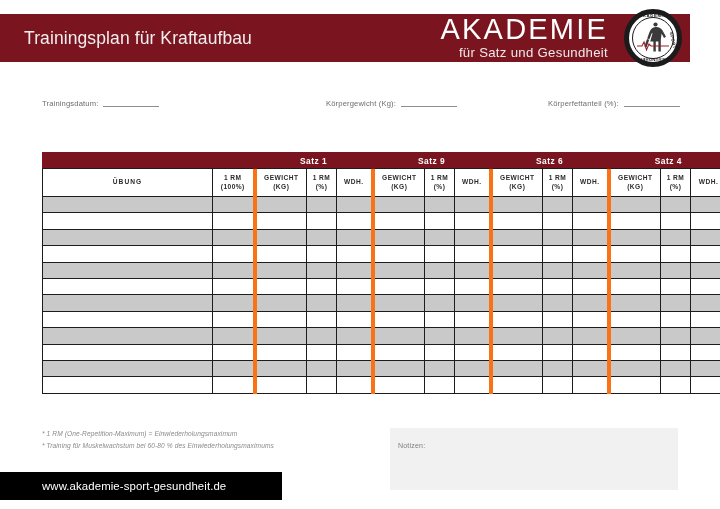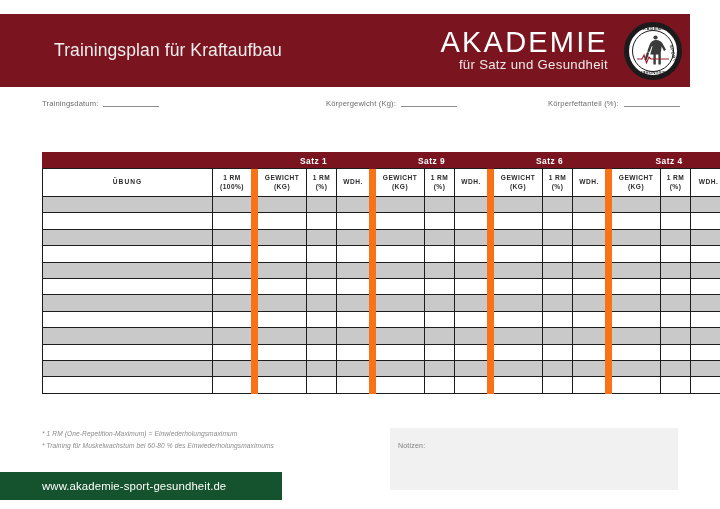--- a/index.html
+++ b/index.html
@@ -14,27 +14,27 @@
     font-family: "Liberation Sans", sans-serif;
     overflow: hidden;
   }
 
   
   .header-band {
     position: absolute;
     left: 0;
     top: 14px;
     width: 690px;
-    height: 73px;
+    height: 48px;
     background: #7a1520;
     display: flex;
     align-items: center;
     justify-content: space-between;
     box-sizing: border-box;
-    padding-left: 54px;
+    padding-left: 24px;
     padding-right: 8px;
   }
   .header-title {
     color: #f2eeee;
     font-size: 17.5px;
     font-weight: 400;
     letter-spacing: 0.1px;
     white-space: nowrap;
   }
   .brand-wrap {
@@ -134,21 +134,21 @@
     height: 27px;
     text-align: center;
     line-height: 1.32;
   }
   tr.sub-row th.exercise-head {
     letter-spacing: 1.1px;
   }
   tbody tr { height: 16.4px; }
   tbody td { background: #ffffff; }
   tbody tr.shaded td { background: #c9c9c9; }
-  td.thick-left, th.thick-left { border-left: 7px solid #f97316; }
+  td.thick-left, th.thick-left { border-left: 4px solid #f97316; }
 
   
   .footnotes {
     position: absolute;
     left: 42px;
     top: 428px;
     width: 330px;
   }
   .footnote {
     font-size: 6.6px;
@@ -176,21 +176,21 @@
     letter-spacing: 0.2px;
   }
 
   
   .footer-band {
     position: absolute;
     left: 0;
     top: 472px;
     width: 282px;
     height: 28px;
-    background: #14532d;
+    background: #000000;
     display: flex;
     align-items: center;
     box-sizing: border-box;
     padding-left: 42px;
   }
   .footer-url {
     color: #ffffff;
     font-size: 11.4px;
     letter-spacing: 0.1px;
     white-space: nowrap;

